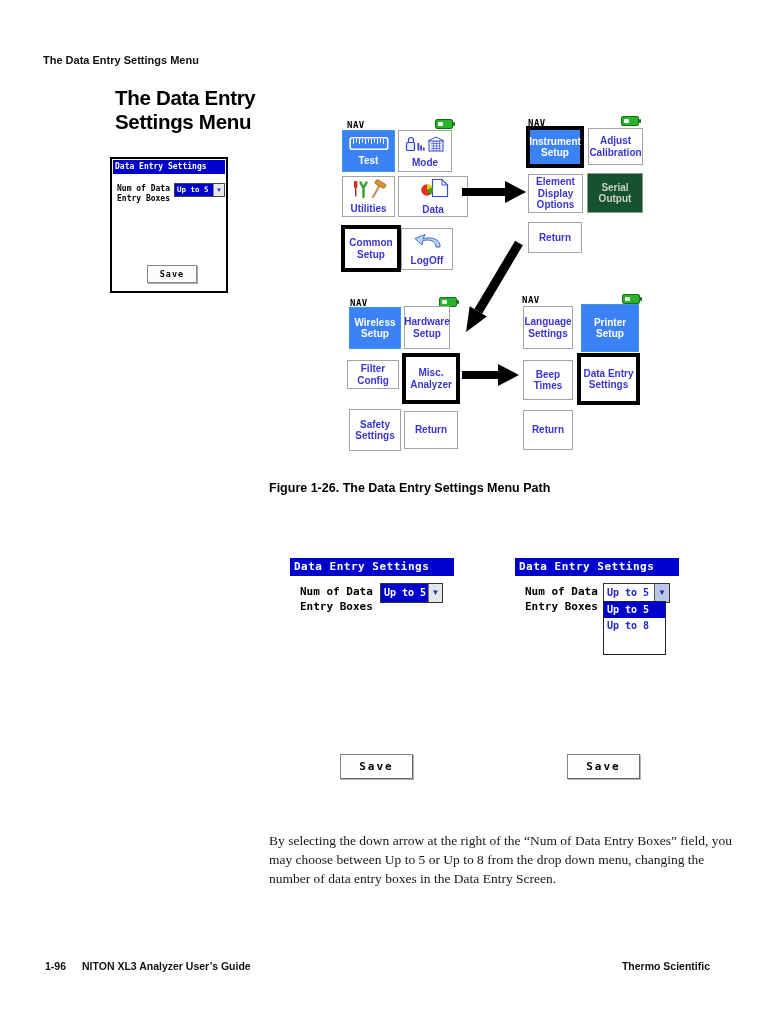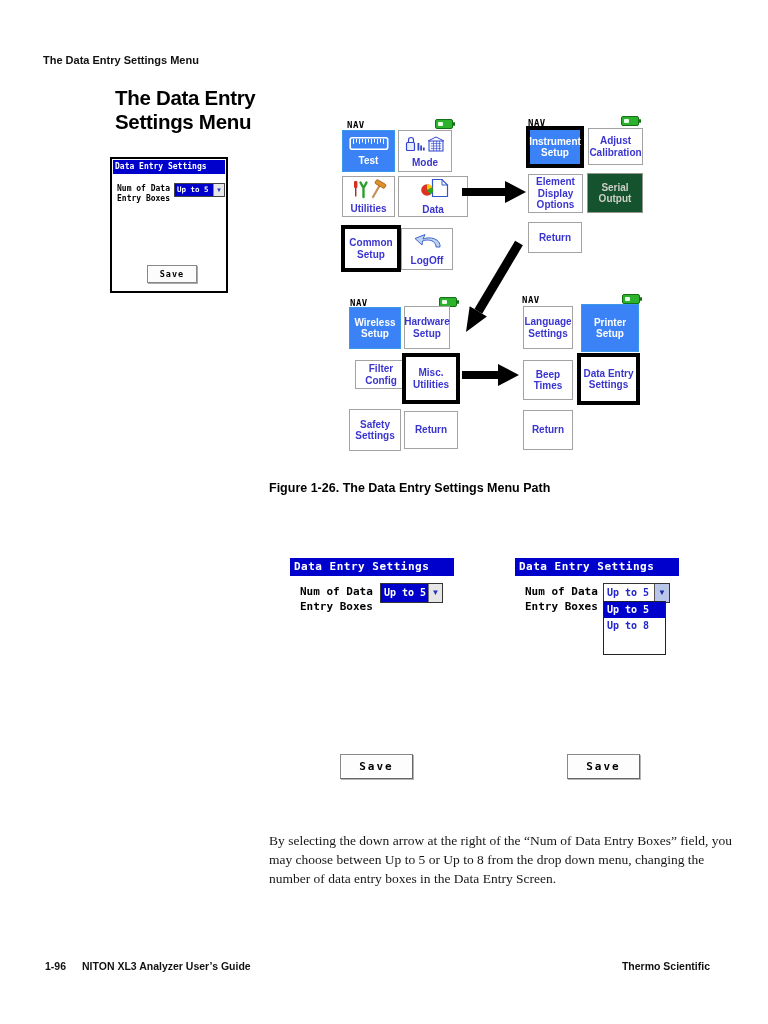--- a/index.html
+++ b/index.html
@@ -175,25 +175,25 @@
     <span class="navlbl" style="left:3px;top:5px;">NAV</span>
     <div class="batt" style="left:92px;top:4px;">
         <span class="batt-fill"></span>
       </div>
     <div class="nb sel" style="left:2px;top:14px;width:52px;height:42px;">
         <span>Wireless Setup</span>
       </div>
     <div class="nb" style="left:57px;top:13px;width:46px;height:43px;">
         <span>Hardware Setup</span>
       </div>
-    <div class="nb" style="left:8px;top:67px;width:52px;height:29px;">
+    <div class="nb" style="left:0;top:67px;width:52px;height:29px;">
         <span>Filter Config</span>
       </div>
     <div class="nb hl" style="left:55px;top:60px;width:58px;height:51px;">
-        <span>Misc. Utilities</span>
+        <span>Misc. Analyzer</span>
       </div>
     <div class="nb" style="left:2px;top:116px;width:52px;height:42px;">
         <span>Safety Settings</span>
       </div>
     <div class="nb" style="left:57px;top:118px;width:54px;height:38px;">
         <span>Return</span>
       </div>
   </div>
 
   <div class="mini" style="left:519px;top:291px;width:124px;height:164px;">

